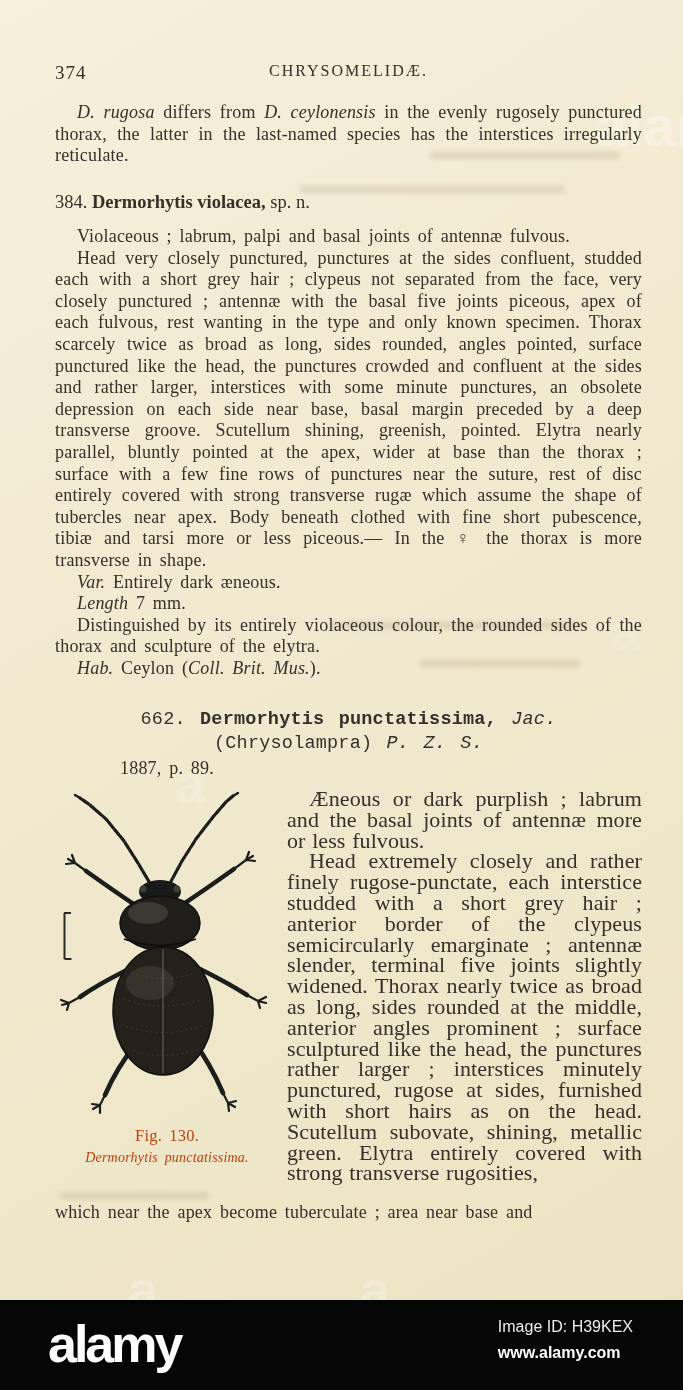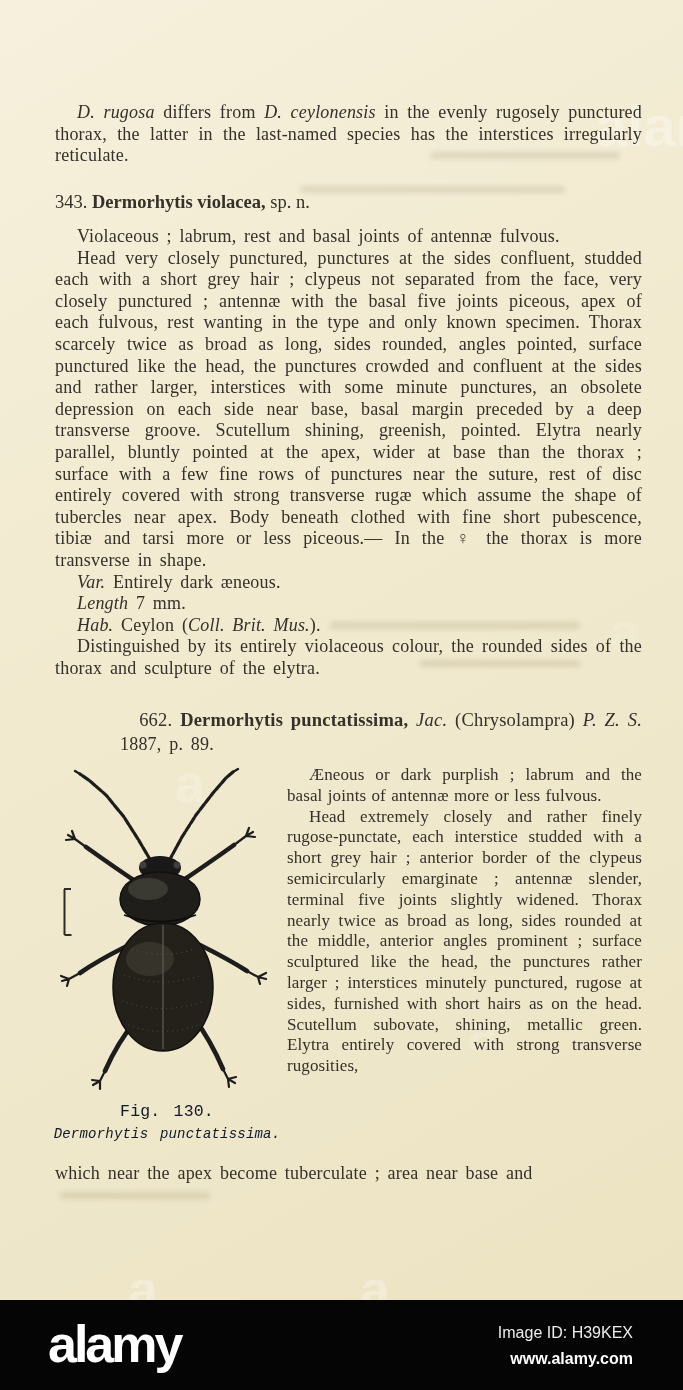--- a/index.html
+++ b/index.html
@@ -21,36 +21,36 @@
   .body-text{font-size:18px;line-height:21.6px;word-spacing:3px;letter-spacing:.2px;}
   .ind{text-indent:22px;}
   .intro{top:102px;}
   .h661{top:190px;font-size:18.5px;}
   .blk661{top:226px;}
   .sec662{top:708px;}
   .h-species{font-weight:normal;margin:0;font-size:18.5px;line-height:24px;}
   .h-sub{margin:0 0 0 65px;font-size:18px;line-height:24px;text-align:left;}
   .fig-row{display:flex;align-items:flex-start;margin-top:9px;}
   figure{margin:0 0 0 -8px;flex:0 0 240px;text-align:center;}
-  figcaption{font-size:16.5px;line-height:22px;color:#0f172a;font-family:Liberation Mono, monospace;}
+  figcaption{font-size:16.5px;line-height:22px;color:#c2410c;}
   .cap-species{font-style:italic;font-size:14px;}
-  .col-text{flex:1;font-size:17px;line-height:20.8px;word-spacing:1px;letter-spacing:.1px;}
+  .col-text{flex:1;font-size:22px;line-height:20.8px;word-spacing:1px;letter-spacing:.1px;}
   .closing-line{margin-top:18px;}
   .seg-i{font-style:italic;}
   .seg-b{font-weight:bold;}
   
   .ghost{position:absolute;color:#ffffff;font-family:"Liberation Sans",sans-serif;font-weight:bold;pointer-events:none;}
   .bleed{position:absolute;background:rgba(150,138,105,.22);filter:blur(2.5px);height:7px;border-radius:4px;}
   
   .alamy-bar{
     position:absolute;left:0;top:1300px;width:683px;height:90px;background:#050505;
     font-family:"Liberation Sans",sans-serif;color:#ffffff;
   }
   .alamy-logo{position:absolute;left:48px;top:14px;font-size:52px;font-weight:bold;letter-spacing:-3px;line-height:60px;}
-  .bar-right{position:absolute;right:50px;top:24px;text-align:right;}
+  .bar-right{position:absolute;right:50px;top:18px;}
   .image-id{font-size:16px;color:#ededed;margin-bottom:8px;}
   .alamy-url{font-size:16px;font-weight:bold;}
 </style>
 </head>
 <body>
 
 <div id="stage">
   <div class="paper"></div>
 
   <div class="bleed" style="left:430px;top:152px;width:190px;"></div>
@@ -59,39 +59,43 @@
   <div class="bleed" style="left:420px;top:660px;width:160px;"></div>
   <div class="bleed" style="left:60px;top:1192px;width:150px;"></div>
 
   <span class="ghost" style="left:595px;top:92px;font-size:58px;opacity:.33;">alamy</span>
   <span class="ghost" style="left:175px;top:752px;font-size:54px;opacity:.22;">a</span>
   <span class="ghost" style="left:468px;top:1000px;font-size:54px;opacity:.18;">a</span>
   <span class="ghost" style="left:610px;top:600px;font-size:54px;opacity:.16;">a</span>
   <span class="ghost" style="left:128px;top:1258px;font-size:54px;opacity:.3;">a</span>
   <span class="ghost" style="left:360px;top:1258px;font-size:54px;opacity:.3;">a</span>
 
+  <div class="content header-row" style="position:absolute;">
+    <span class="pageno">374</span>
+    <span class="running">CHRYSOMELIDÆ.</span>
+  </div>
 
   <div class="content body-text intro" style="position:absolute;">
     <p class="ind"><span class="seg-i">D. rugosa</span><span> differs from </span><span class="seg-i">D. ceylonensis</span><span> in the evenly rugosely punctured thorax, the latter in the last-named species has the interstices irregularly reticulate.</span></p>
   </div>
 
   <div class="content h661" style="position:absolute;">
-    <p class="h-species" style="text-align:left;"><span>343.  </span><span class="seg-b">Dermorhytis violacea,</span><span> sp. n.</span></p>
+    <p class="h-species" style="text-align:left;"><span>384.  </span><span class="seg-b">Dermorhytis violacea,</span><span> sp. n.</span></p>
   </div>
   <div class="content body-text blk661" style="position:absolute;">
-    <p class="ind">Violaceous ; labrum, rest and basal joints of antennæ fulvous.</p>
+    <p class="ind">Violaceous ; labrum, palpi and basal joints of antennæ fulvous.</p>
     <p class="ind">Head very closely punctured, punctures at the sides confluent, studded each with a short grey hair ; clypeus not separated from the face, very closely punctured ; antennæ with the basal five joints piceous, apex of each fulvous, rest wanting in the type and only known specimen.  Thorax scarcely twice as broad as long, sides rounded, angles pointed, surface punctured like the head, the punctures crowded and confluent at the sides and rather larger, interstices with some minute punctures, an obsolete depression on each side near base, basal margin preceded by a deep transverse groove.  Scutellum shining, greenish, pointed.  Elytra nearly parallel, bluntly pointed at the apex, wider at base than the thorax ; surface with a few fine rows of punctures near the suture, rest of disc entirely covered with strong transverse rugæ which assume the shape of tubercles near apex.  Body beneath clothed with fine short pubescence, tibiæ and tarsi more or less piceous.— In the ♀ the thorax is more transverse in shape.</p>
     <p class="ind"><span class="seg-i">Var.</span><span> Entirely dark æneous.</span></p>
     <p class="ind"><span class="seg-i">Length</span><span> 7 mm.</span></p>
+    <p class="ind">Distinguished by its entirely violaceous colour, the rounded sides of the thorax and sculpture of the elytra.</p>
     <p class="ind"><span class="seg-i">Hab.</span><span> Ceylon (</span><span class="seg-i">Coll. Brit. Mus.</span><span>).</span></p>
-    <p class="ind">Distinguished by its entirely violaceous colour, the rounded sides of the thorax and sculpture of the elytra.</p>
   </div>
 
   <div class="content body-text sec662" style="position:absolute;">
-    <p class="h-species" style="text-align:right;"><span>662.  </span><span class="seg-b">Dermorhytis punctatissima,</span><span>  </span><span class="seg-i">Jac.</span><span> (Chrysolampra) </span><span class="seg-i">P. Z. S.</span></p>
+    <p class="h-species" style="text-align:center;font-family:Liberation Mono, monospace;"><span>662.  </span><span class="seg-b">Dermorhytis punctatissima,</span><span>  </span><span class="seg-i">Jac.</span><span> (Chrysolampra) </span><span class="seg-i">P. Z. S.</span></p>
     <p class="h-sub">1887, p. 89.</p>
 
     <div class="fig-row">
       <figure>
         <svg viewBox="0 0 235 330" width="235" height="330">
 
           <g stroke="#2b2b2b" stroke-width="2" fill="none">
             <path d="M21 124 h-7 M14.5 124 v46 M14.5 170 h7"></path>
           </g>
 

